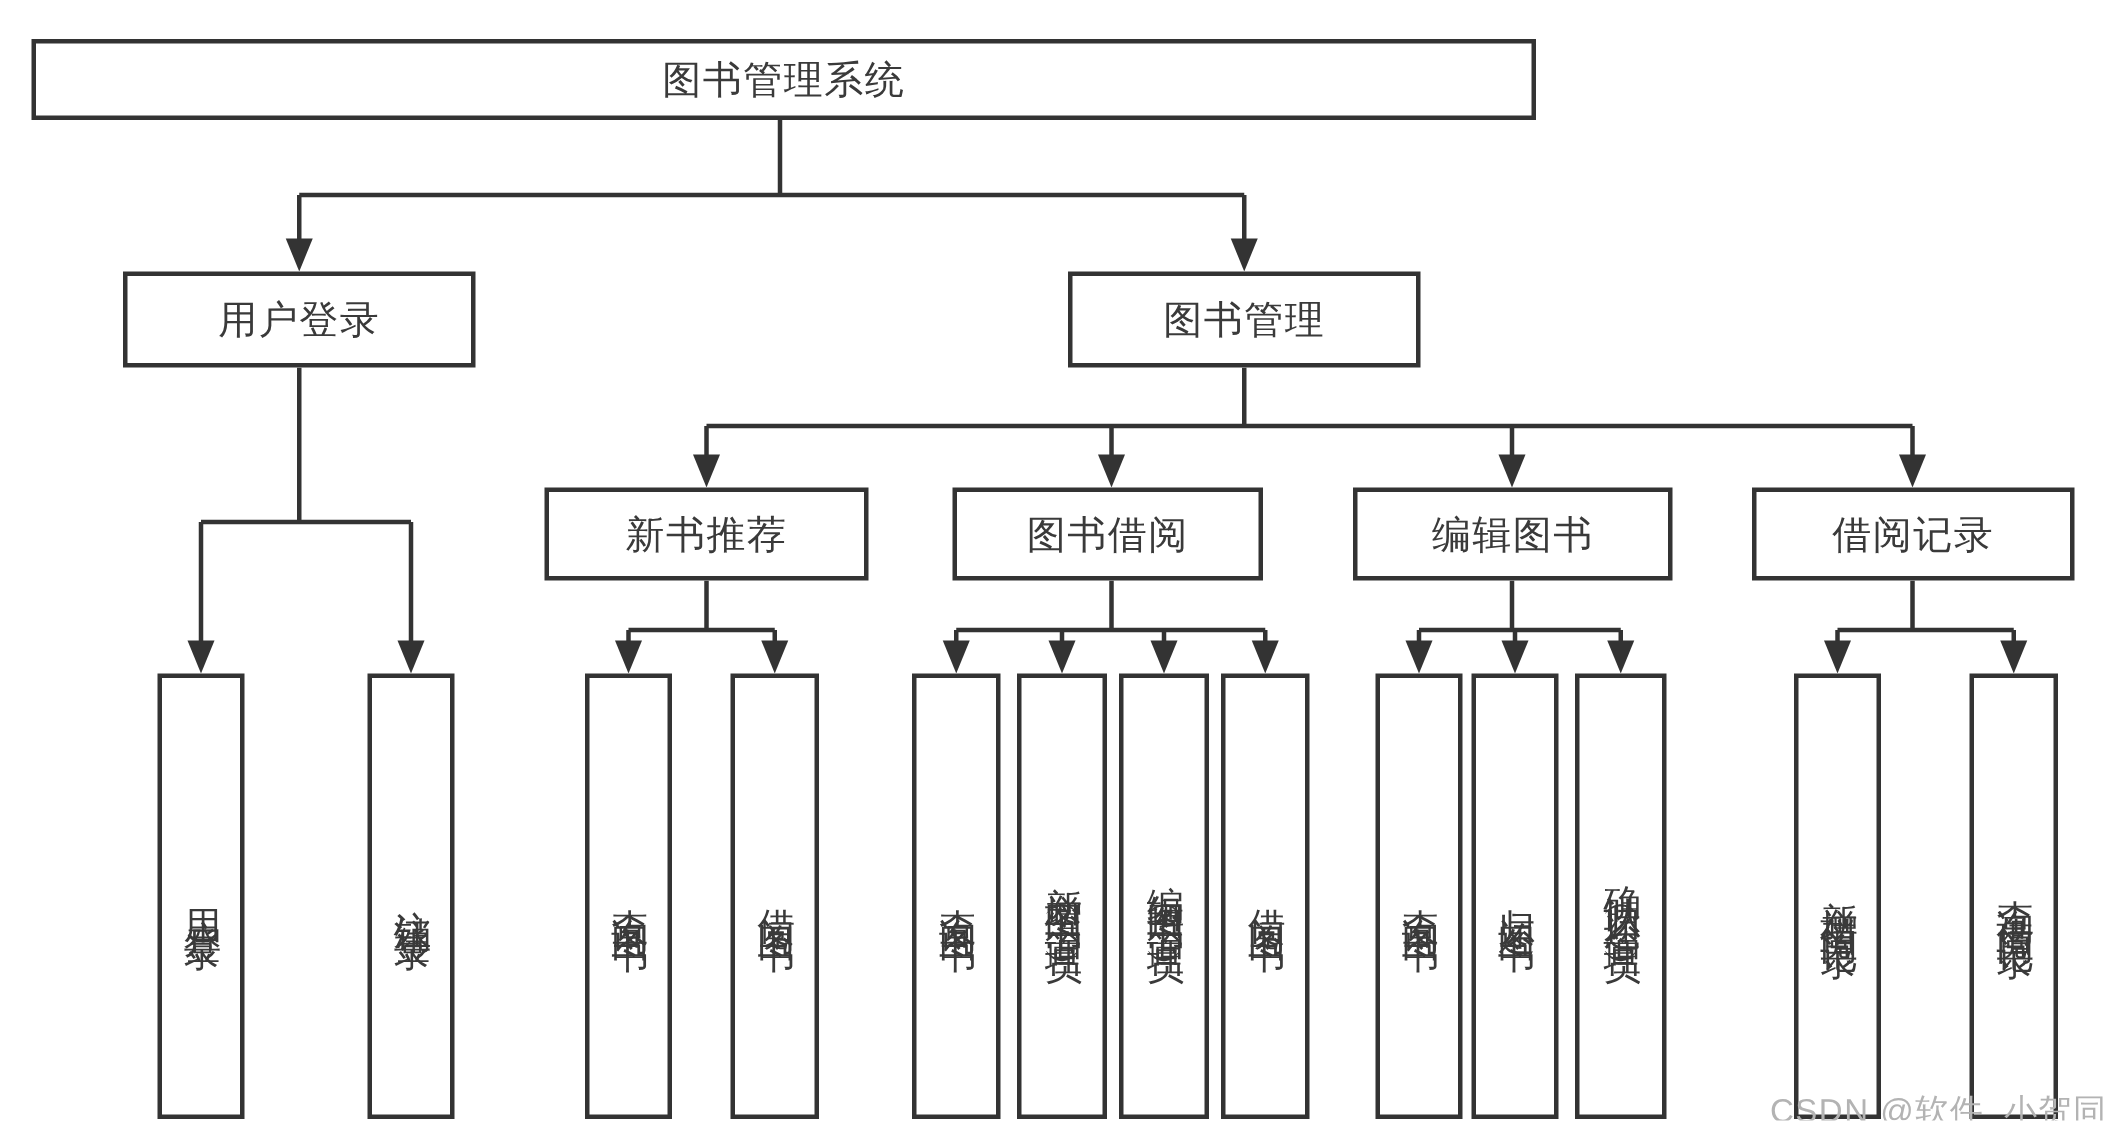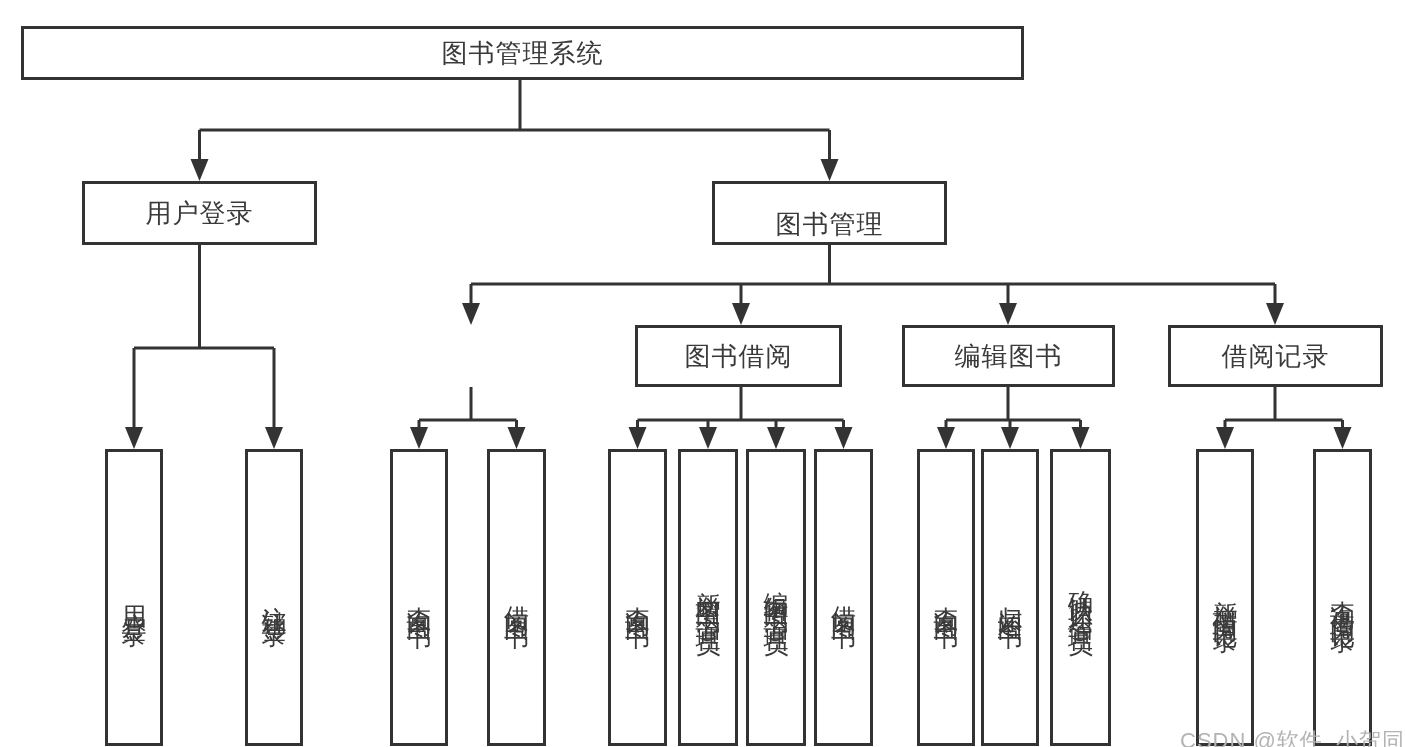--- a/index.html
+++ b/index.html
@@ -24,21 +24,21 @@
     writing-mode:vertical-rl;
     text-orientation:mixed;
     font-size:25px;
     letter-spacing:6px;
     line-height:1;
   }
   
   #n-root{left:21px;top:14px;width:1003px;height:54px;}
   
   #n-userlogin{left:82px;top:169px;width:235px;height:64px;}
-  #n-bookmgmt{left:712px;top:169px;width:235px;height:64px;align-items:flex-end;}
+  #n-bookmgmt{left:712px;top:169px;width:235px;height:64px;}
   
   #n-newbook{left:363px;top:313px;width:216px;height:62px;}
   #n-borrow{left:635px;top:313px;width:207px;height:62px;}
   #n-current{left:902px;top:313px;width:213px;height:62px;}
   #n-records{left:1168px;top:313px;width:215px;height:62px;}
   
   .leaf{top:437px;height:297px;}
   #n-l-userlogin{left:105px;width:58px;}
   #n-l-logout{left:245px;width:58px;}
   #n-l-query1{left:390px;width:58px;}
@@ -130,20 +130,23 @@
     <span class="hlabel">图书管理系统</span>
   </div>
 
   <div id="n-userlogin" class="box">
     <span class="hlabel">用户登录</span>
   </div>
   <div id="n-bookmgmt" class="box">
     <span class="hlabel">图书管理</span>
   </div>
 
+  <div id="n-newbook" class="box">
+    <span class="hlabel">新书推荐</span>
+  </div>
   <div id="n-borrow" class="box">
     <span class="hlabel">图书借阅</span>
   </div>
   <div id="n-current" class="box">
     <span class="hlabel">编辑图书</span>
   </div>
   <div id="n-records" class="box">
     <span class="hlabel">借阅记录</span>
   </div>
 

